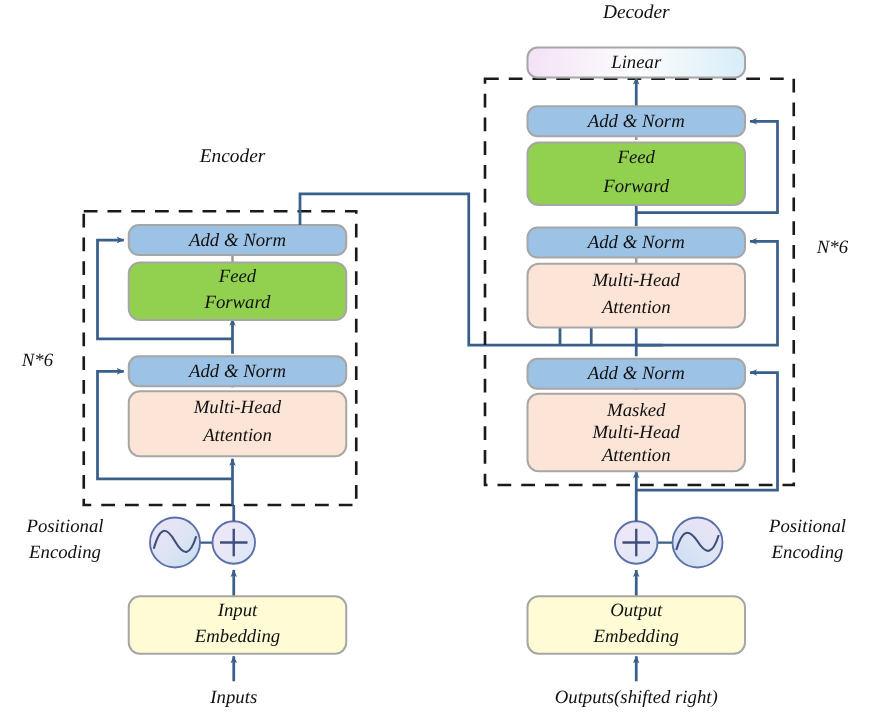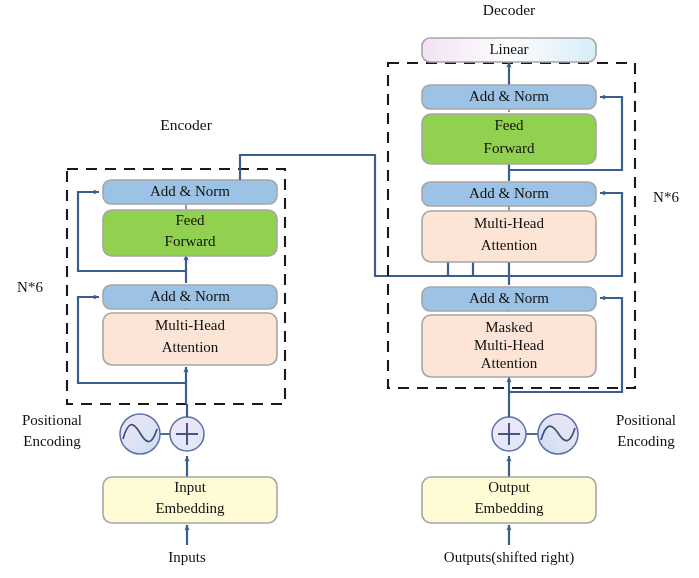--- a/index.html
+++ b/index.html
@@ -1,18 +1,18 @@
 <!DOCTYPE html>
 <html><head>
 <meta charset="utf-8">
 <style>
   html,body{margin:0;padding:0;background:#ffffff;}
   body{width:699px;height:578px;overflow:hidden;
        font-family:"Liberation Serif","DejaVu Serif",serif;}
-  #root{position:relative;width:699px;height:578px;background:#fff;}
+  #root{position:relative;width:699px;height:578px;background:#fff;font-style:italic;}
   svg#diagram{position:absolute;left:0;top:0;width:699px;height:578px;display:block;}
   .boxlabel{font-family:"Liberation Serif","DejaVu Serif",serif;
             font-size:15px;fill:#101010;text-anchor:middle;dominant-baseline:middle;}
   .plainlabel{font-family:"Liberation Serif","DejaVu Serif",serif;
             font-size:15px;fill:#101010;text-anchor:middle;dominant-baseline:middle;}
   .titlelabel{font-family:"Liberation Serif","DejaVu Serif",serif;
             font-size:15.5px;fill:#101010;text-anchor:middle;dominant-baseline:middle;}
 </style>
 </head>
 <body>

